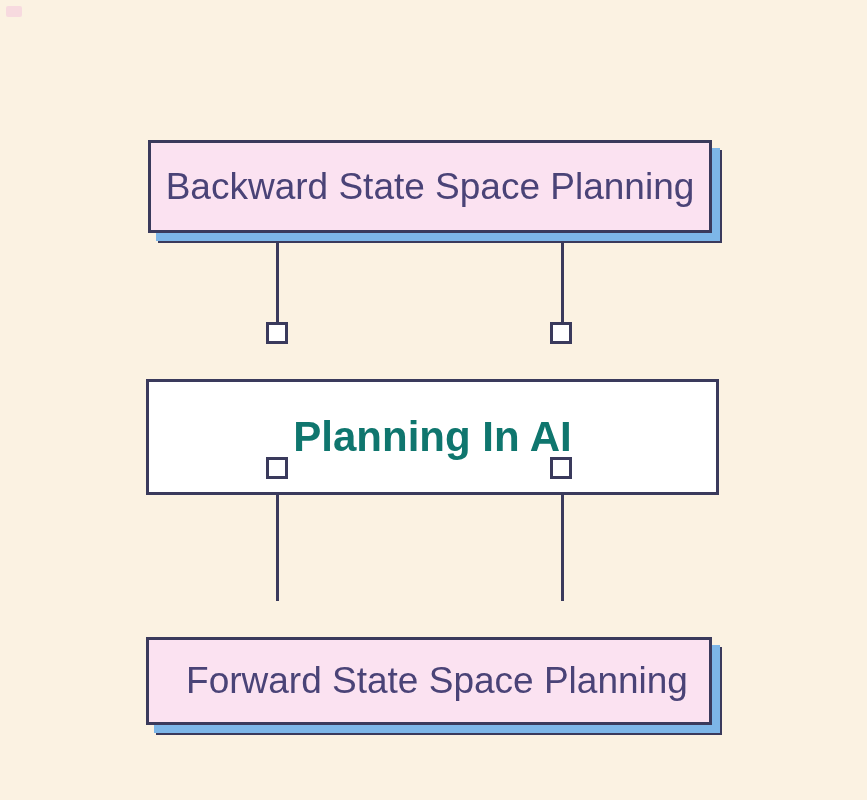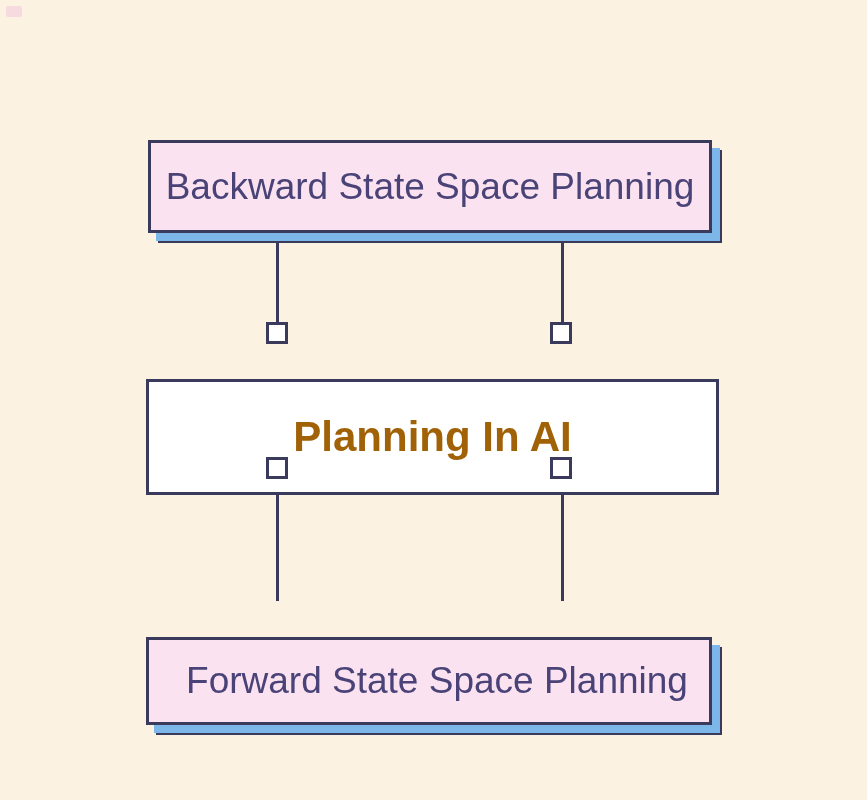--- a/index.html
+++ b/index.html
@@ -19,21 +19,21 @@
     margin-top:36px;
   }
   .node-pink{
     background:#FBE2F1;
     color:#4A4377;
     font-size:37px;
     box-shadow:8px 8px 0 0 #7DB6E8, 10px 10px 0 0 #3A3A5C;
   }
   .node-white{
     background:#FFFFFF;
-    color:#a16207;
+    color:#0f766e;
     font-size:42px;
     font-weight:bold;
   }
   .edge-line{
     position:absolute;
     width:2.5px;
     background:#3A3A5C;
   }
   .port{
     position:absolute;

